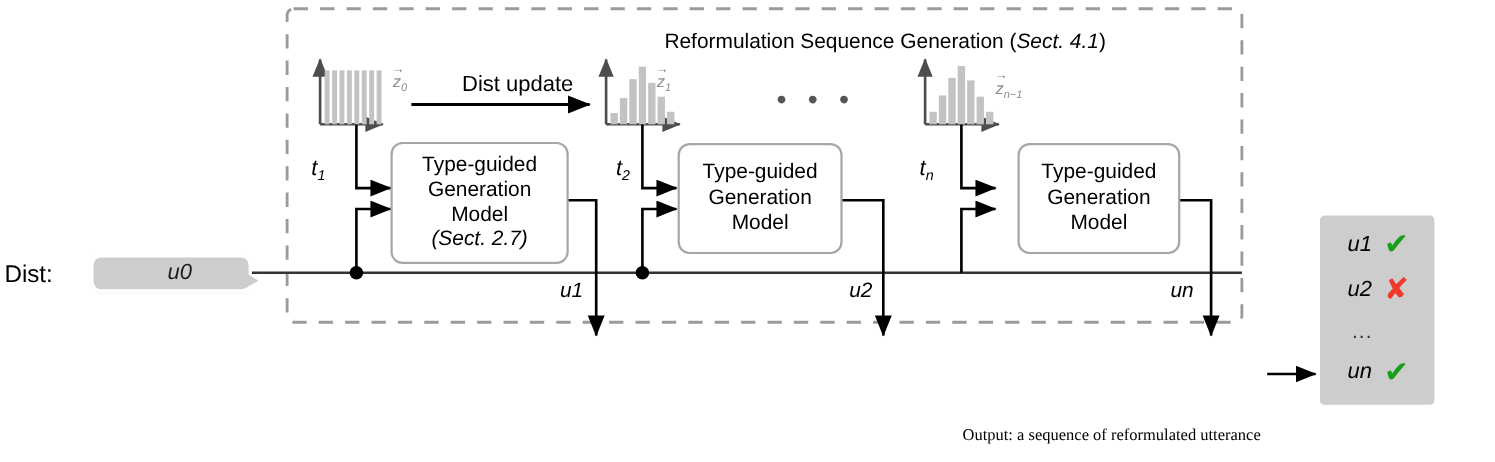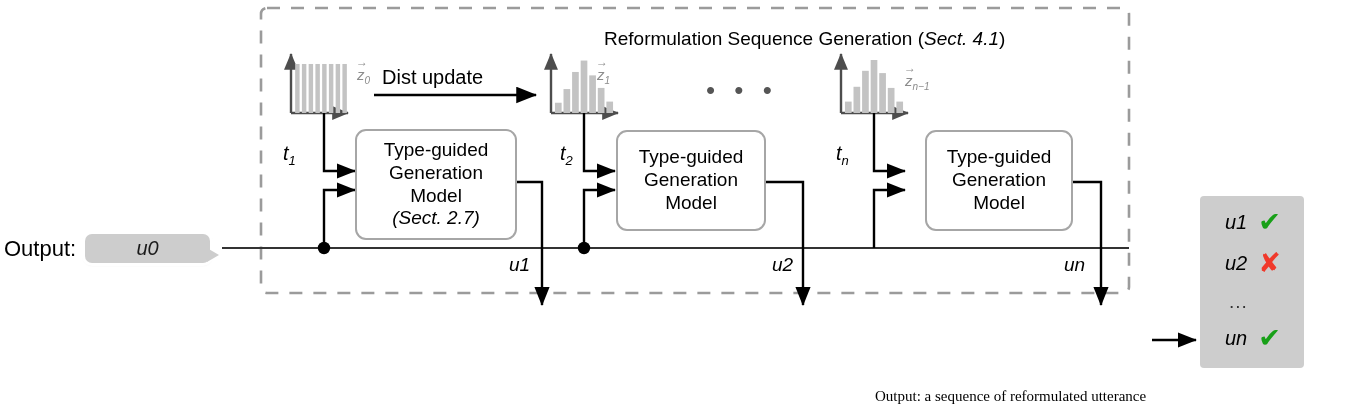--- a/index.html
+++ b/index.html
@@ -43,20 +43,21 @@
     font-size:21px;color:#000;
   }
   .filterbox i{font-style:italic;}
 
   
   .bubble{
     position:absolute;background:#cdcdcd;border-radius:7px;
     display:flex;align-items:center;justify-content:center;
     font-size:20px;font-style:italic;color:#1a1a1a;
     box-shadow:0 0 0 3px #ffffff, 0 1px 3px rgba(0,0,0,.35);
+    padding-left:16px;
   }
   .bubble .tail{
     position:absolute;right:-9px;bottom:1px;width:0;height:0;
     border-left:12px solid #cdcdcd;border-bottom:7px solid transparent;
     border-top:7px solid transparent;
   }
 
   
   .outpanel{
     position:absolute;background:#cdcdcd;border-radius:4px;
@@ -149,21 +150,21 @@
         <rect x="879.23" y="73.10" width="6.69" height="39.90" fill="#c3c3c3"></rect>
         <rect x="887.80" y="87.92" width="6.69" height="25.08" fill="#c3c3c3"></rect>
         <rect x="896.37" y="101.60" width="6.69" height="11.40" fill="#c3c3c3"></rect>
       </g>
   </svg>
 
   <div class="lbl title" style="left:604px;top:28px;">
     <span>Reformulation Sequence Generation (</span><i>Sect. 4.1</i><span>)</span>
   </div>
 
-  <div class="lbl" style="left:382px;top:66px;font-size:20px;">
+  <div class="lbl" style="left:420px;top:66px;font-size:20px;">
     <span>Dist update</span>
   </div>
 
   <div class="lbl" style="left:706px;top:75px;font-size:26px;color:#555;letter-spacing:6px;">
     <span>• • •</span>
   </div>
 
   <div class="lbl zlabel" style="left:357px;top:66px;">
     <span class="vecarrow">z</span><sub>0</sub>
   </div>
@@ -207,21 +208,21 @@
     <span class="ln">Model</span>
   </div>
 
   <div class="modelbox" style="left:925px;top:130px;width:144px;height:97px;">
     <span class="ln">Type-guided</span>
     <span class="ln">Generation</span>
     <span class="ln">Model</span>
   </div>
 
   <div class="lbl inputlabel" style="left:4px;top:236px;">
-    <span>Output:</span>
+    <span>Dist:</span>
   </div>
   <div class="bubble" style="left:85px;top:234px;width:125px;height:29px;">
     <span>u0</span>
     <span class="tail"></span>
   </div>
 
 
   <div class="outpanel" style="left:1200px;top:196px;width:104px;height:172px;"></div>
 
   <div class="outrow" style="left:1225px;top:209px;">

